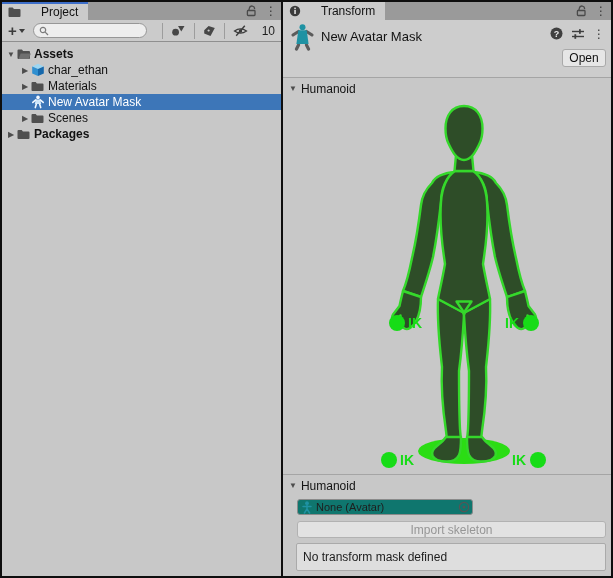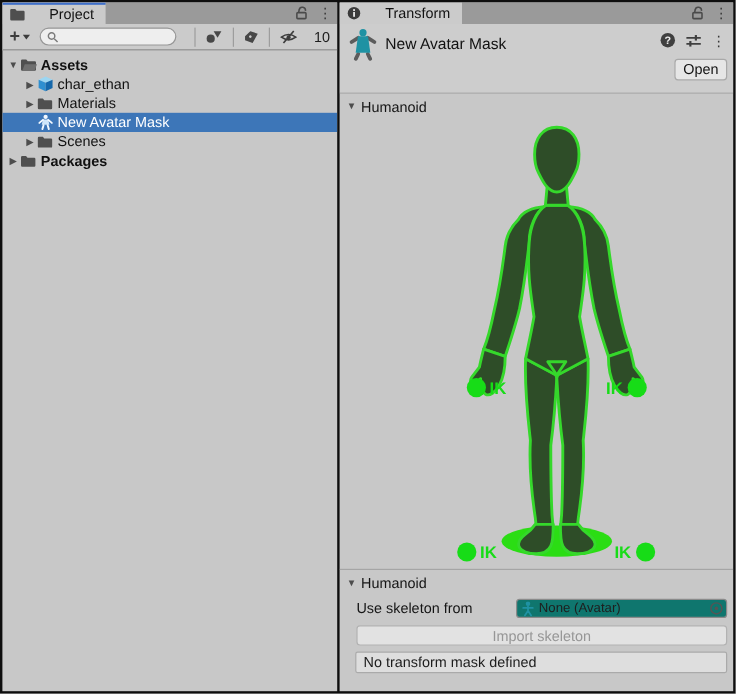--- a/index.html
+++ b/index.html
@@ -46,21 +46,21 @@
   .openbtn { position:absolute; right:5px; top:29px; width:44px; height:18px; background:#e6e6e6; border:1px solid #a9a9a9; border-radius:3px; font-size:12px; color:#111; display:flex; align-items:center; justify-content:center; cursor:pointer; }
   .foldrow { height:22px; display:flex; align-items:center; padding-left:6px; font-size:12px; color:#141414; border-top:1px solid #a5a5a5; cursor:pointer; }
   .foldrow .arrow { font-size:8px; color:#4d4d4d; margin-right:4px; }
   .bodyarea { position:relative; height:375px; }
   .transform-block { border-top:0; }
   .skelrow { height:22px; display:flex; align-items:center; padding:0 5px 0 14px; font-size:12px; color:#141414; }
   .skelrow .lbl { flex:1; }
   .objfield { width:176px; height:16px; background:#0f766e; border:1px solid #8a8a8a; border-radius:3px; display:flex; align-items:center; padding:0 2px 0 3px; cursor:pointer; }
   .objfield .val { flex:1; font-size:11px; color:#1e1e1e; padding-left:3px; white-space:nowrap; overflow:hidden; }
   .importbtn { margin:3px 5px 0 14px; height:17px; background:#e2e2e2; border:1px solid #b2b2b2; border-radius:3px; font-size:12px; color:#969696; display:flex; align-items:center; justify-content:center; cursor:default; }
-  .helpbox { margin:5px 5px 0 13px; height:18px; background:#dedede; border:1px solid #aaaaaa; border-radius:2px; font-size:12px; color:#1c1c1c; display:flex; align-items:center; padding-left:6px; }
+  .helpbox { margin:5px 5px 0 13px; height:28px; background:#dedede; border:1px solid #aaaaaa; border-radius:2px; font-size:12px; color:#1c1c1c; display:flex; align-items:center; padding-left:6px; }
 
   .ik-text { font:bold 14px "Liberation Sans","DejaVu Sans",sans-serif; }
   svg { display:block; }
 </style>
 </head>
 <body>
 
 <div class="window">
 
   <div class="panel project">
@@ -265,21 +265,20 @@
         </g>
       </svg>
     </div>
 
     <div class="transform-block">
       <div class="foldrow">
         <span class="arrow">▼</span>
         <span>Humanoid</span>
       </div>
       <div class="skelrow">
-        <span class="lbl">Use skeleton from</span>
         <div class="objfield">
           <svg width="12" height="13" viewBox="0 0 12 13">
               <circle cx="6" cy="2.2" r="1.9" fill="#1f92a3"></circle>
               <path d="M6,4.2 L6,8 M2,5.6 L10,5.6 M6,8 L3.4,12 M6,8 L8.6,12" stroke="#1f92a3" stroke-width="1.5" stroke-linecap="round"></path>
             </svg>
           <span class="val">None (Avatar)</span>
           <svg width="12" height="12" viewBox="0 0 12 12">
               <circle cx="6" cy="6" r="4.6" fill="none" stroke="#555" stroke-width="1.2"></circle>
               <circle cx="6" cy="6" r="1.5" fill="#555"></circle>
             </svg>

